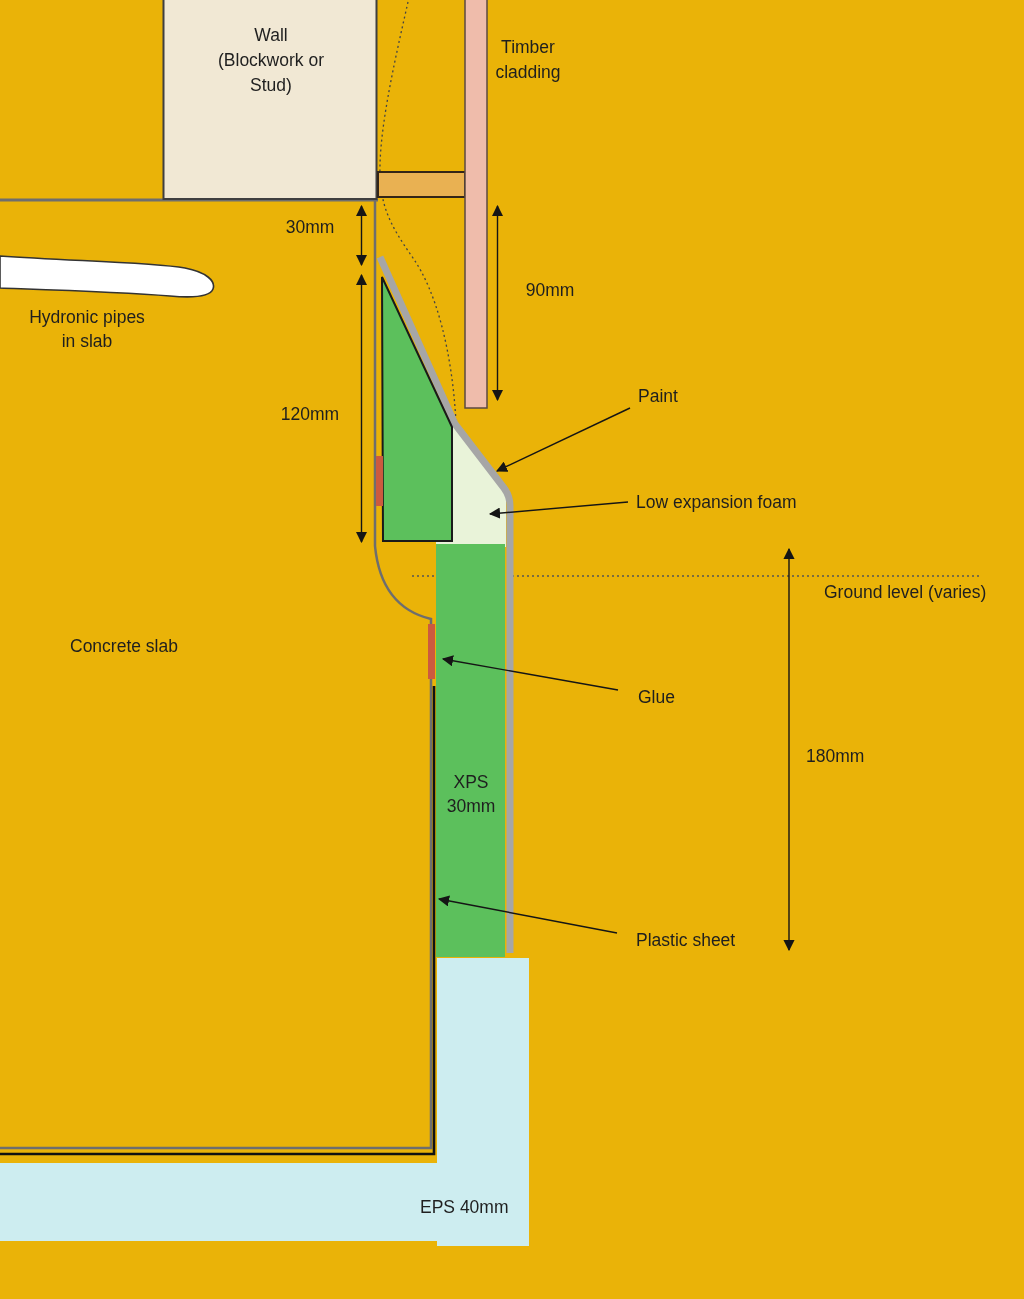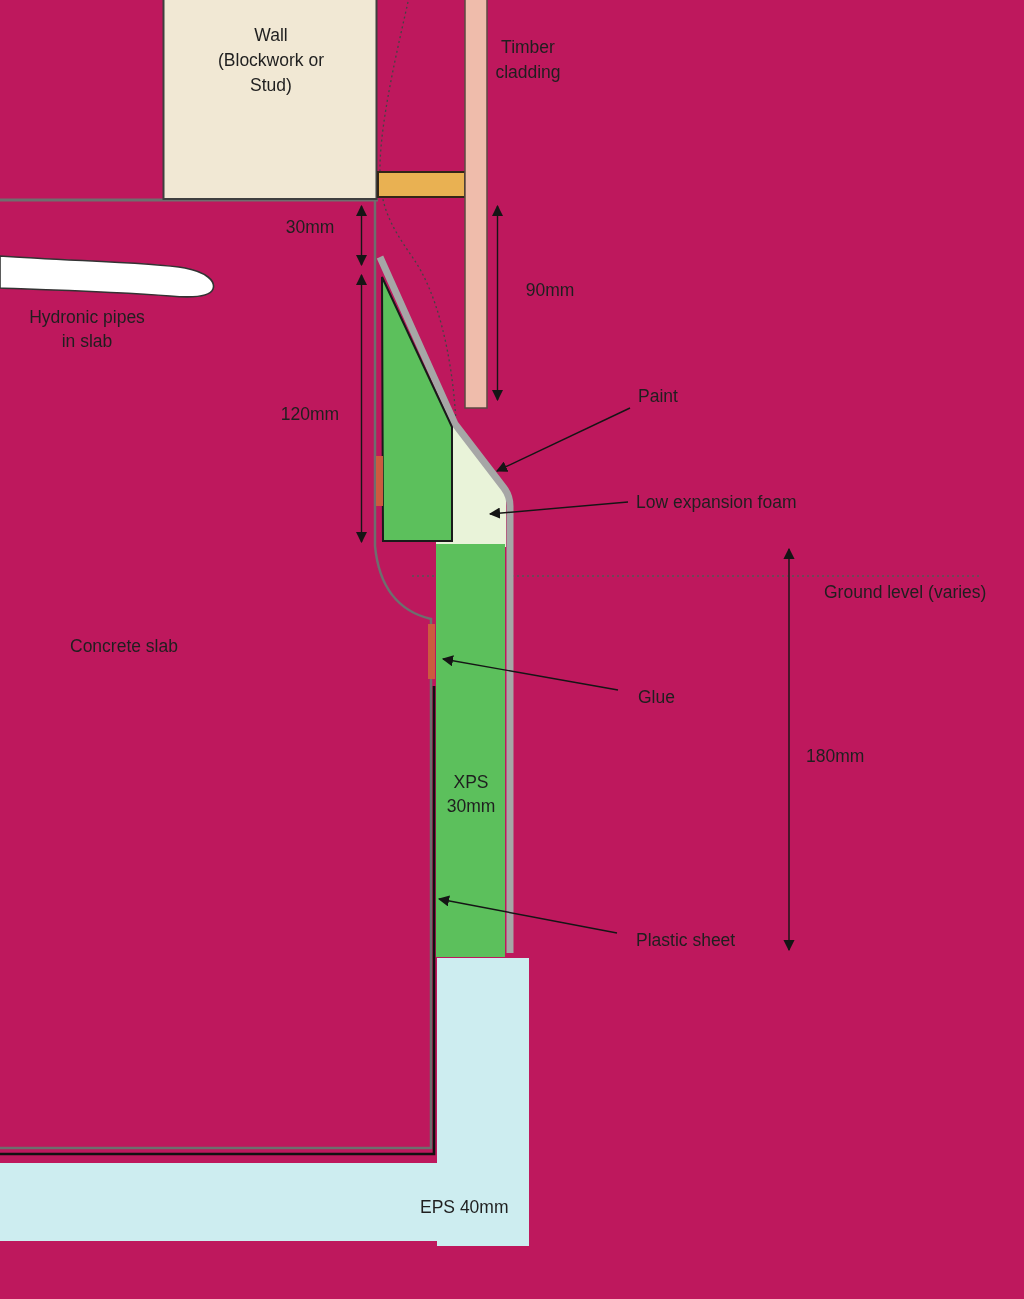--- a/index.html
+++ b/index.html
@@ -1,20 +1,20 @@
 <!DOCTYPE html>
 <html><head>
 <meta charset="utf-8">
 <style>
   html, body { margin: 0; padding: 0; background: #ffffff; }
   .canvas {
     position: relative;
     width: 1024px;
     height: 1299px;
-    background: #be185d;
+    background: #eab308;
     overflow: hidden;
     font-family: "Liberation Sans", sans-serif;
   }
   svg { display: block; }
   text {
     font-family: "Liberation Sans", sans-serif;
     font-size: 17.5px;
     fill: #1f1f1f;
   }
 </style>

